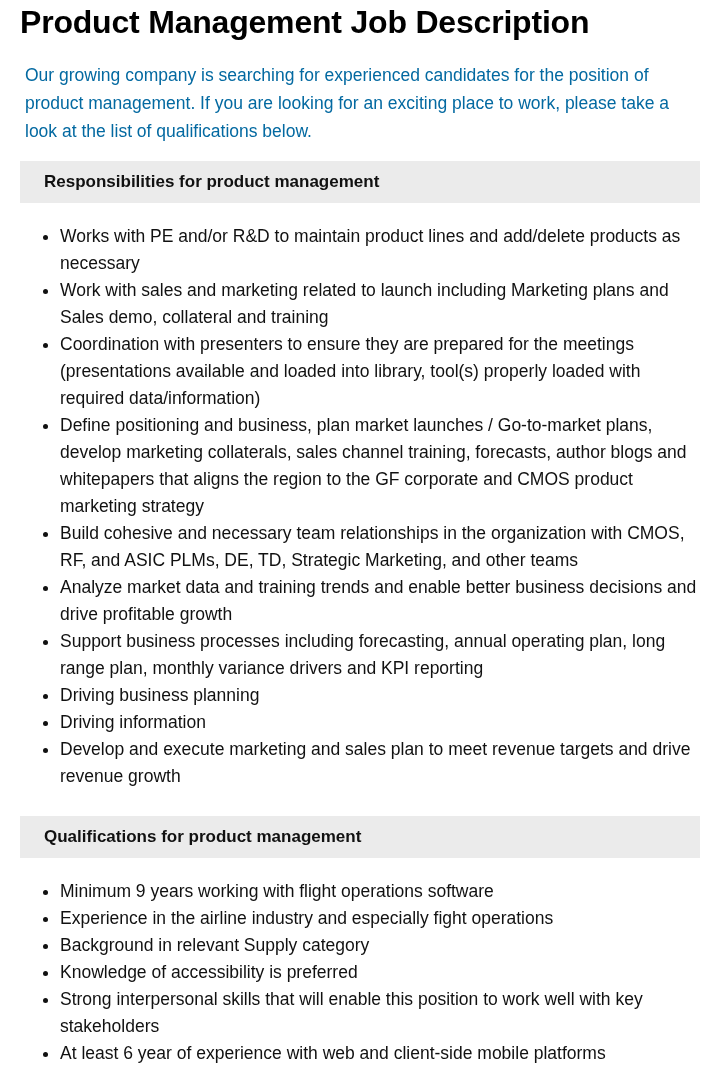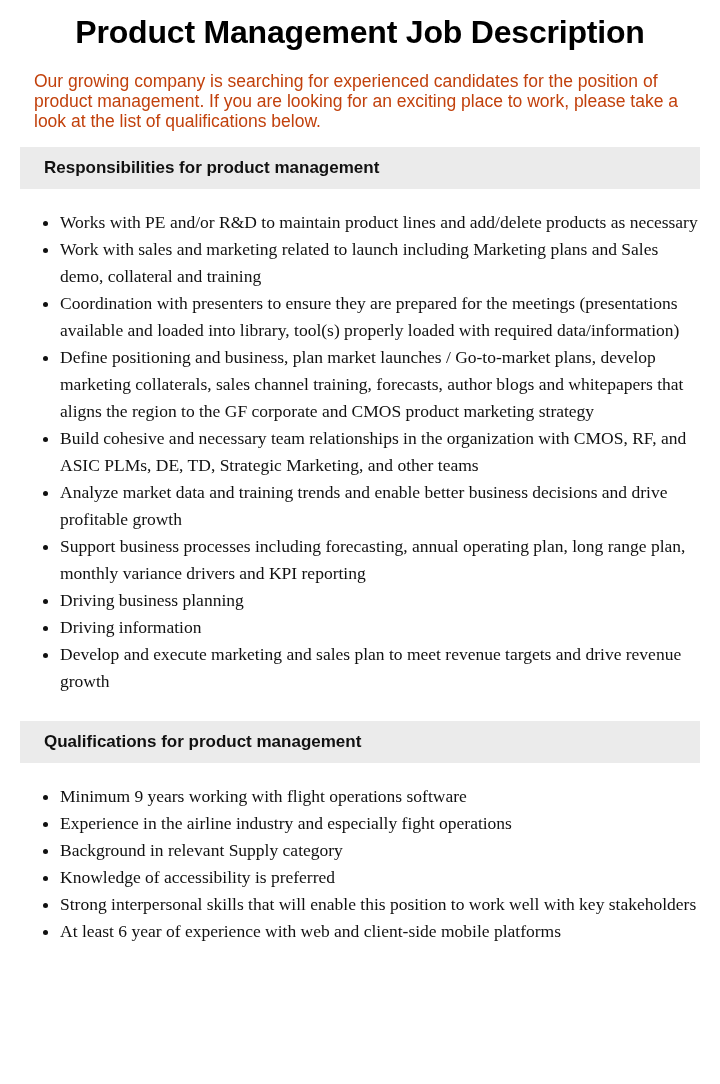--- a/index.html
+++ b/index.html
@@ -12,50 +12,49 @@
       height: 1084px;
       overflow: hidden;
       font-family: "Liberation Sans", "DejaVu Sans", sans-serif;
       color: #111111;
     }
     .page {
       padding: 0 20px 0 20px;
     }
     h1.title {
       margin: 0;
-      padding-top: 11px;
+      padding-top: 1px;
       height: 48px;
       line-height: 42px;
-      text-align: center;
+      text-align: left;
       font-size: 32px;
       font-weight: bold;
       color: #000000;
       letter-spacing: -0.2px;
     }
     .intro {
-      margin: 12px 0 0 14px;
+      margin: 12px 0 0 5px;
       font-size: 17.5px;
-      line-height: 20px;
-      color: #c2410c;
+      line-height: 28px;
+      color: #0369a1;
     }
     .section-header {
       margin-top: 16px;
       background: #ebebeb;
       height: 42px;
       line-height: 42px;
       padding-left: 24px;
       font-size: 17px;
       font-weight: bold;
       color: #111111;
     }
     ul.bullets {
       margin: 20px 0 0 0;
       padding: 0 0 0 40px;
       list-style: disc;
-      font-family: Liberation Serif, serif;
     }
     ul.bullets li {
       font-size: 17.5px;
       line-height: 27px;
       color: #111111;
       padding-left: 0;
     }
     #resp-header { margin-top: 16px; }
     #qual-header { margin-top: 26px; }
   </style>

